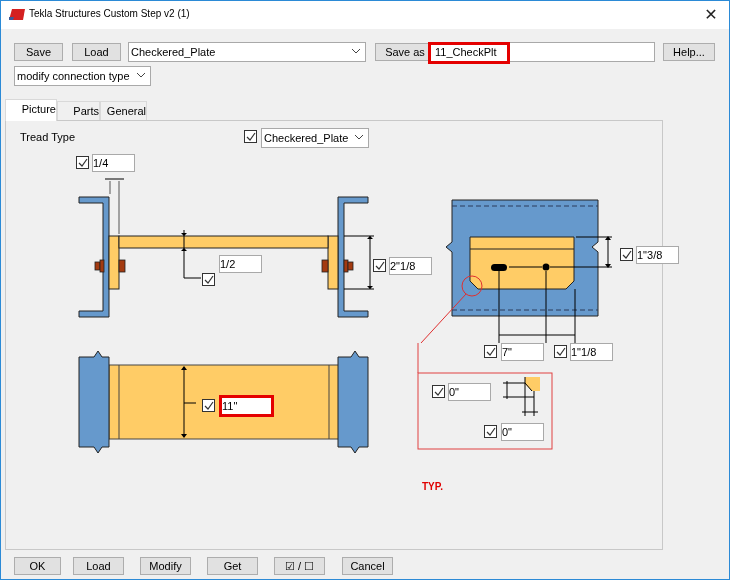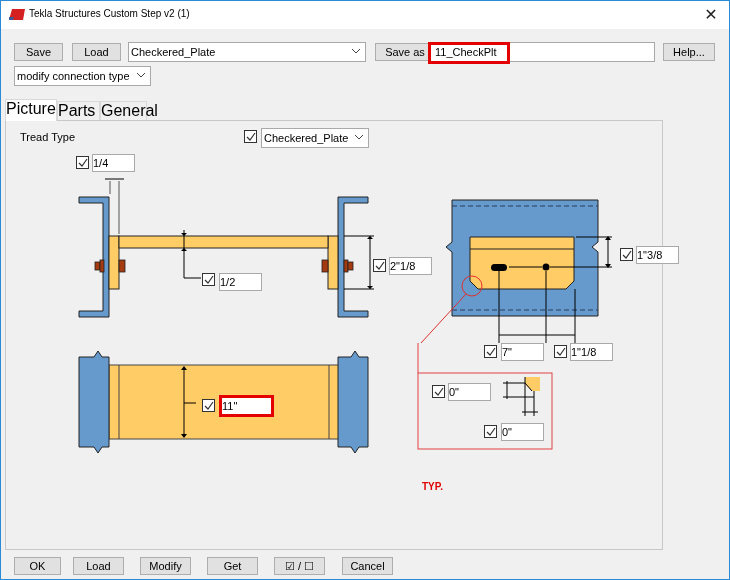--- a/index.html
+++ b/index.html
@@ -8,21 +8,21 @@
   .titlebar { position: absolute; left: 0; top: 0; width: 728px; height: 28px; background: #fff; }
   .app-icon { position: absolute; left: 8px; top: 8px; width: 16px; height: 11px; }
   .title { position: absolute; left: 28px; top: 7px; font-size: 10px; color: #000; }
   .close { position: absolute; right: 8px; top: 4px; width: 20px; height: 20px; font-size: 16px; text-align: center; line-height: 20px; color: #222; cursor: default; }
   .btn { position: absolute; height: 18px; background: #e1e1e1; border: 1px solid #adadad; font-size: 11px; text-align: center; line-height: 16px; color: #000; }
   .input { position: absolute; height: 20px; background: #fff; border: 1px solid #a9a9a9; font-size: 11px; line-height: 18px; padding-left: 5px; color: #000; }
   .select { position: absolute; height: 20px; background: #fff; border: 1px solid #a9a9a9; font-size: 11px; line-height: 18px; padding-left: 2px; }
   .chev { position: absolute; right: 4px; top: 3px; width: 10px; height: 10px; }
   .red { border: 3px solid #e40000 !important; }
   .tabs { position: absolute; left: 4px; top: 98px; height: 22px; }
-  .tab { position: absolute; top: 2px; height: 20px; border: 1px solid #d9d9d9; border-bottom: none; background: #f0f0f0; font-size: 16px; line-height: 18px; text-align: left; }
+  .tab { position: absolute; top: 2px; height: 20px; border: 1px solid #d9d9d9; border-bottom: none; background: #f0f0f0; font-size: 11px; line-height: 18px; text-align: right; }
   .tab.active { top: 0; height: 22px; background: #fff; border-color: #d9d9d9; z-index: 2; }
   .panel { position: absolute; left: 4px; top: 119px; width: 658px; height: 430px; border: 1px solid #c8c8c8; background: #f0f0f0; }
   .label { position: absolute; font-size: 11px; }
   .cb { position: absolute; width: 13px; height: 13px; border: 1px solid #333; background: #fff; }
   .cb svg { position: absolute; left: 1px; top: 1px; }
   .num { position: absolute; height: 18px; background: #fff; border: 1px solid #a9a9a9; font-size: 11px; line-height: 16px; padding-left: 0; }
   svg.drawing { position: absolute; left: 0; top: 0; }
   .typ { position: absolute; font-size: 10px; font-weight: bold; color: #e00000; margin-top: 47px; }
 </style>
 </head>
@@ -172,21 +172,21 @@
           <polyline points="1,5 4,8 9,1" fill="none" stroke="#333" stroke-width="1.2"></polyline>
         </svg>
       </div>
     <div class="num" style="left:86px;top:33px;width:43px;">1/4</div>
 
     <div class="cb" style="left:196px;top:152px;">
         <svg width="10" height="10">
           <polyline points="1,5 4,8 9,1" fill="none" stroke="#333" stroke-width="1.2"></polyline>
         </svg>
       </div>
-    <div class="num" style="left:213px;top:152px;width:43px;">1/2</div>
+    <div class="num" style="left:213px;top:134px;width:43px;">1/2</div>
 
     <div class="cb" style="left:367px;top:138px;">
         <svg width="10" height="10">
           <polyline points="1,5 4,8 9,1" fill="none" stroke="#333" stroke-width="1.2"></polyline>
         </svg>
       </div>
     <div class="num" style="left:383px;top:136px;width:43px;">2"1/8</div>
 
     <div class="cb" style="left:196px;top:278px;">
         <svg width="10" height="10">

